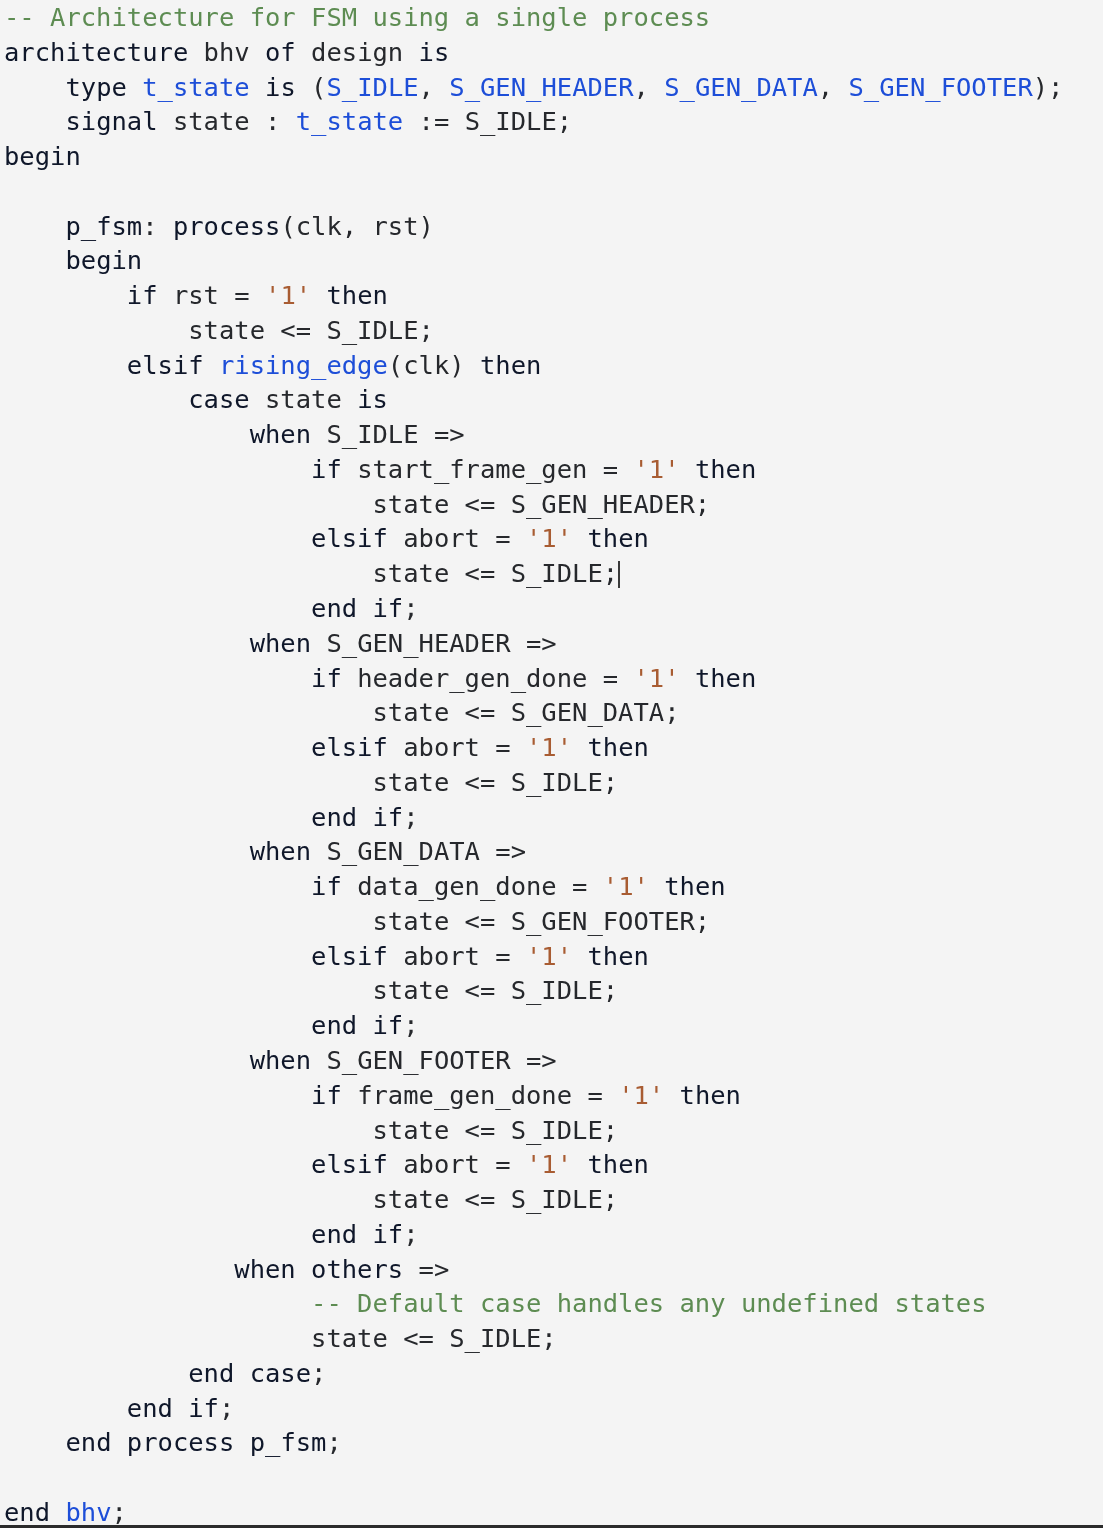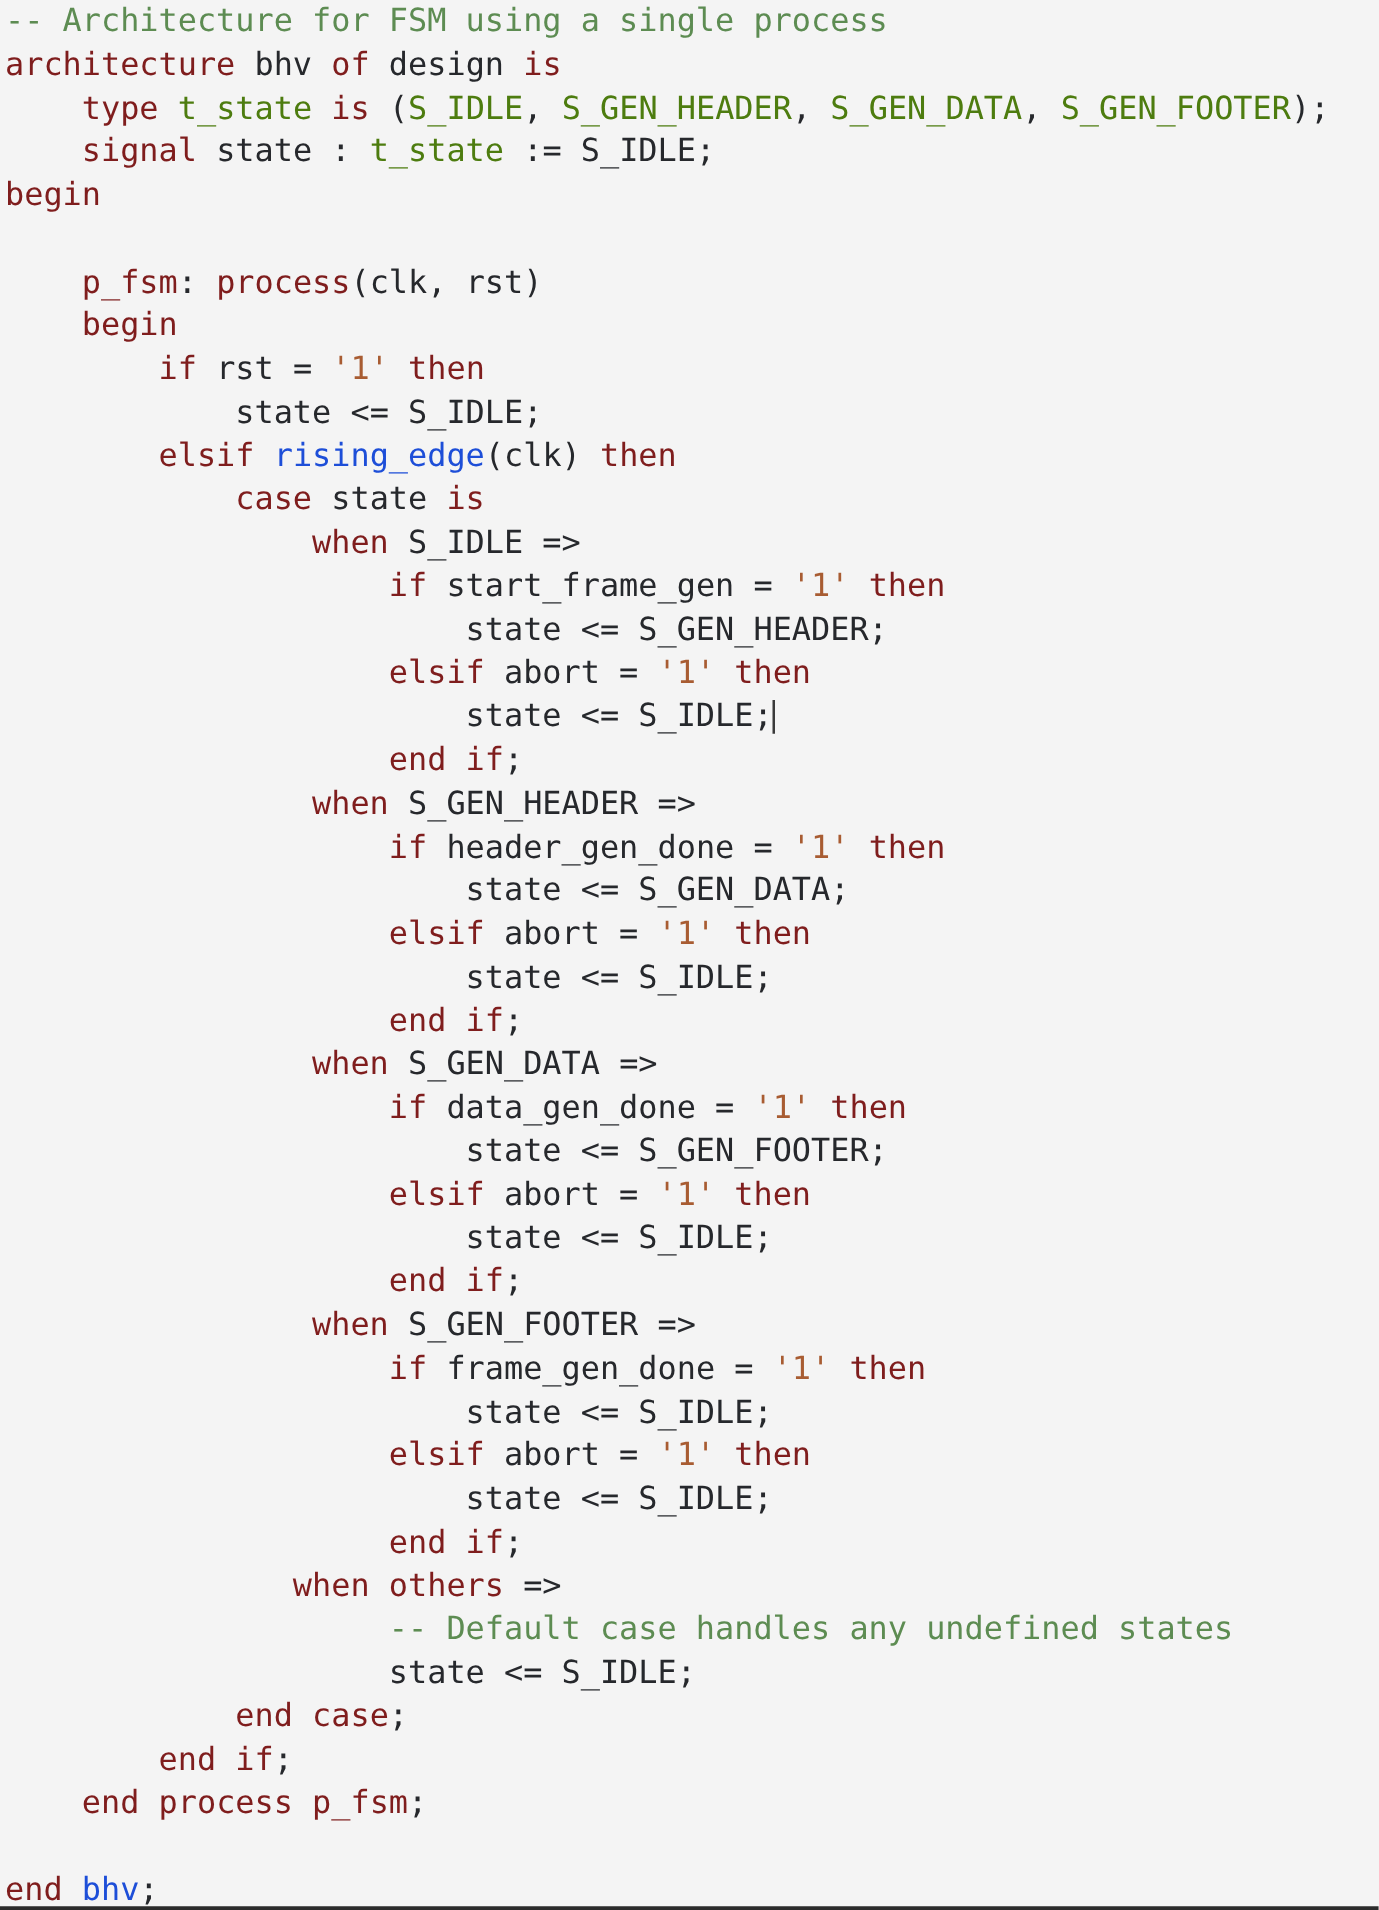--- a/index.html
+++ b/index.html
@@ -35,25 +35,25 @@
     white-space: pre;
     letter-spacing: 0px;
     -webkit-font-smoothing: antialiased;
   }
   .ln {
     display: block;
     height: 34.78px;
     white-space: pre;
   }
   
-  .t-kw   { color: #7f1d1d; text-align: center; }
+  .t-kw   { color: #0f172a; text-align: center; }
   .t-id   { color: #26282c; }
   .t-cmt  { color: #5d8c52; }
   .t-str  { color: #a85c32; }
-  .t-type { color: #4d7c0f; }
+  .t-type { color: #1d4ed8; }
   .t-fn   { color: #1d4ed8; }
   .t-pun  { color: #26282c; }
   .caret {
     display: inline-block;
     width: 0;
     border-left: 2px solid #3a3a3a;
     height: 27px;
     vertical-align: -6px;
     margin-left: 0px;
   }

